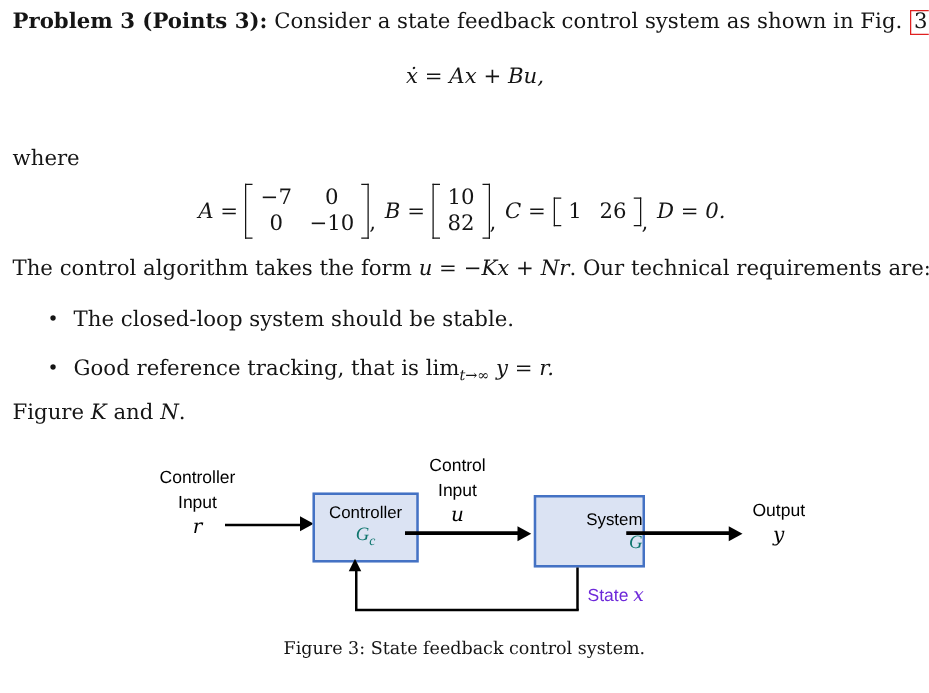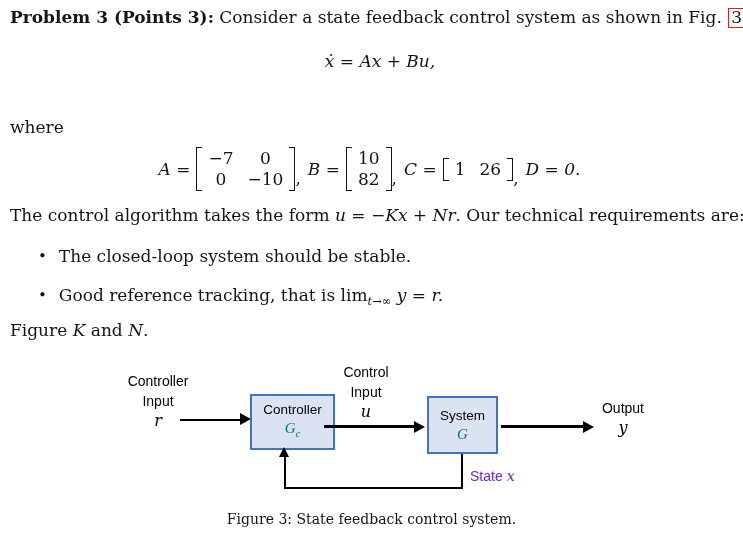--- a/index.html
+++ b/index.html
@@ -151,21 +151,21 @@
 
   <div class="abs fig-label" style="left:330px; top:362px; width:72px;">
     <div>Control</div>
     <div>Input</div>
     <div class="fig-var">u</div>
   </div>
 
   <div class="hl thick" style="left:324px; top:425px; width:91px;"></div>
   <div class="ah-r" style="left:414px; top:421px;"></div>
 
-  <div class="box" style="left:427px; top:396px; width:71px; height:58px;">
+  <div class="box" style="left:427px; top:396px; width:89px; height:58px;align-items:flex-end;">
     <div class="box-title">System</div>
     <div class="box-sym">G</div>
   </div>
 
   <div class="hl thick" style="left:501px; top:425px; width:83px;"></div>
   <div class="ah-r" style="left:583px; top:421px;"></div>
 
   <div class="abs fig-label" style="left:586px; top:398px; width:74px;">
     <div>Output</div>
     <div class="fig-var">y</div>

